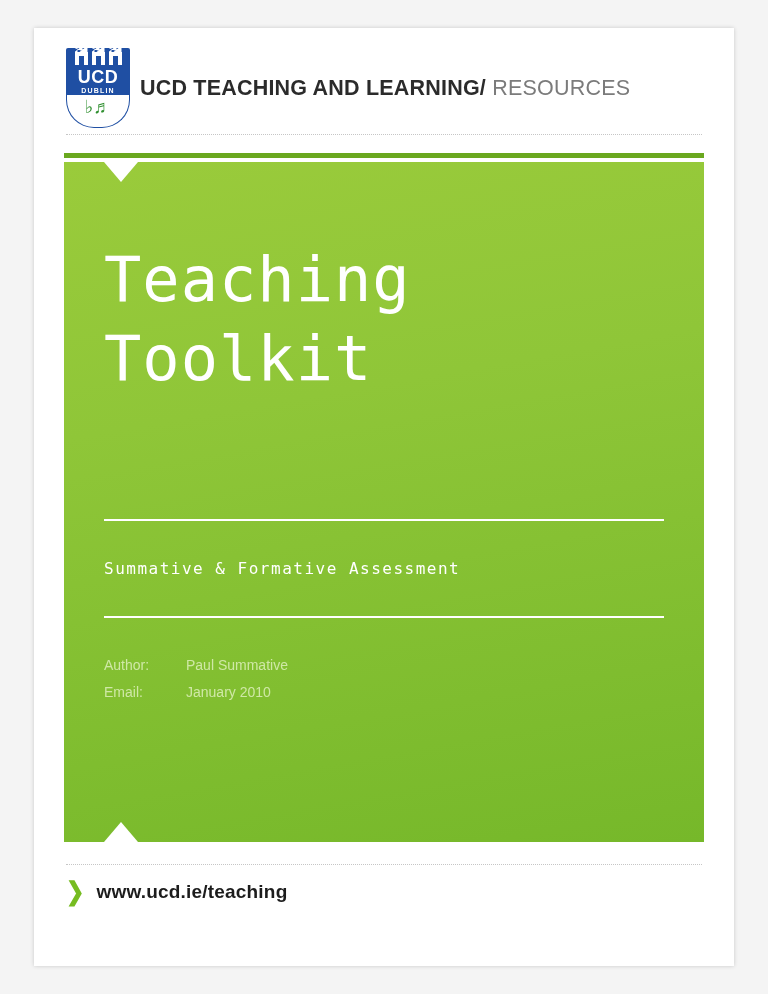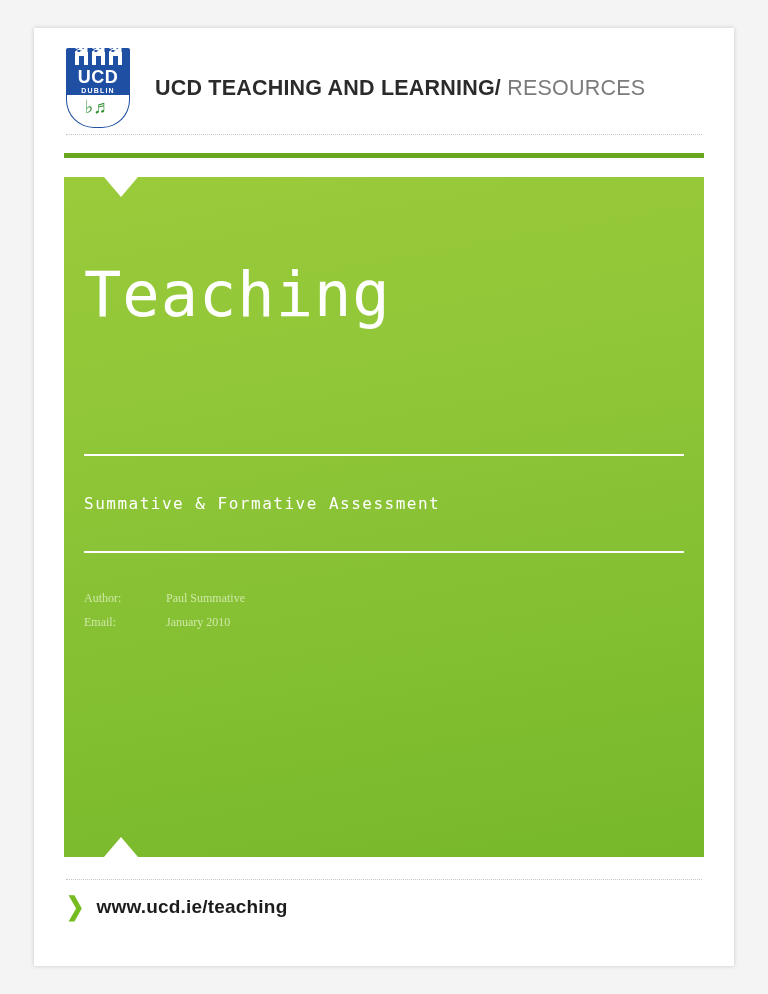--- a/index.html
+++ b/index.html
@@ -124,21 +124,21 @@
     position: absolute;
     left: 50%;
     top: 3px;
     transform: translateX(-50%);
     font-size: 18px;
     color: #2f8f2f;
     line-height: 1;
   }
 
   .header-title {
-    margin-left: 25px;
+    margin-left: 10px;
     font-size: 21.5px;
     letter-spacing: 0.2px;
     white-space: nowrap;
   }
   .header-title .bold {
     font-weight: bold;
     color: #2b2b2b;
   }
   .header-title .slash {
     font-weight: bold;
@@ -159,25 +159,25 @@
     margin: 18px 30px 0 30px;
     position: relative;
   }
   .panel-topbar {
     height: 5px;
     background: #6aa81f;
     width: 100%;
   }
   .panel {
     position: relative;
-    margin-top: 19px;
+    margin-top: 4px;
     height: 680px;
     background: linear-gradient(170deg, #9acb3b 0%, #8fc638 35%, #76b82a 100%);
     box-sizing: border-box;
-    padding: 0 20px;
+    padding: 0 40px;
     overflow: hidden;
   }
   .notch-top {
     position: absolute;
     top: 0;
     left: 40px;
     width: 0;
     height: 0;
     border-left: 17px solid transparent;
     border-right: 17px solid transparent;
@@ -223,22 +223,22 @@
     color: #ffffff;
     font-size: 16px;
     letter-spacing: 1.5px;
     margin: 0;
     padding: 38px 0 38px 0;
     font-weight: normal;
   }
 
   .meta {
     margin-top: 34px;
-    font-family: Liberation Serif, serif;
-    font-size: 12px;
+    font-family: Liberation Sans, sans-serif;
+    font-size: 14px;
     color: #cfe8a6;
     line-height: 1.95;
   }
   .meta-row {
     display: flex;
   }
   .meta-label {
     width: 82px;
     flex: 0 0 auto;
   }
@@ -314,20 +314,21 @@
     <div class="dotted-rule"></div>
 
     <div class="panel-outer">
       <div class="panel-topbar"></div>
       <div class="panel">
         <div class="notch-top"></div>
         <div class="notch-bottom"></div>
 
         <div class="title-block">
           <div class="doc-title">Teaching</div>
+          <div class="doc-title">Toolkit</div>
         </div>
 
         <div class="hr-white hr-top"></div>
         <div class="subtitle">Summative &amp; Formative Assessment</div>
         <div class="hr-white"></div>
 
         <div class="meta">
           <div class="meta-row">
             <div class="meta-label">Author:</div>
             <div class="meta-value">Paul Summative</div>

